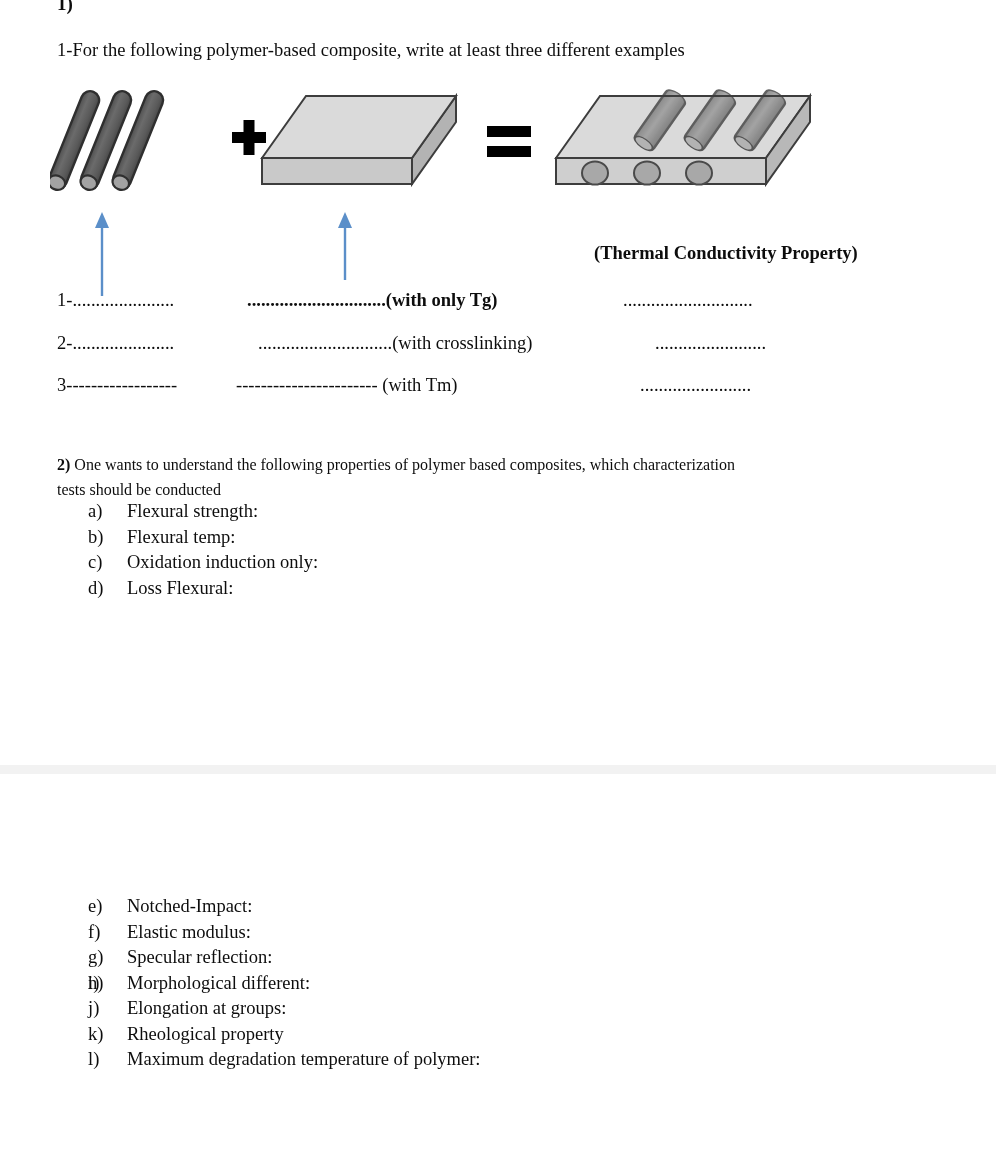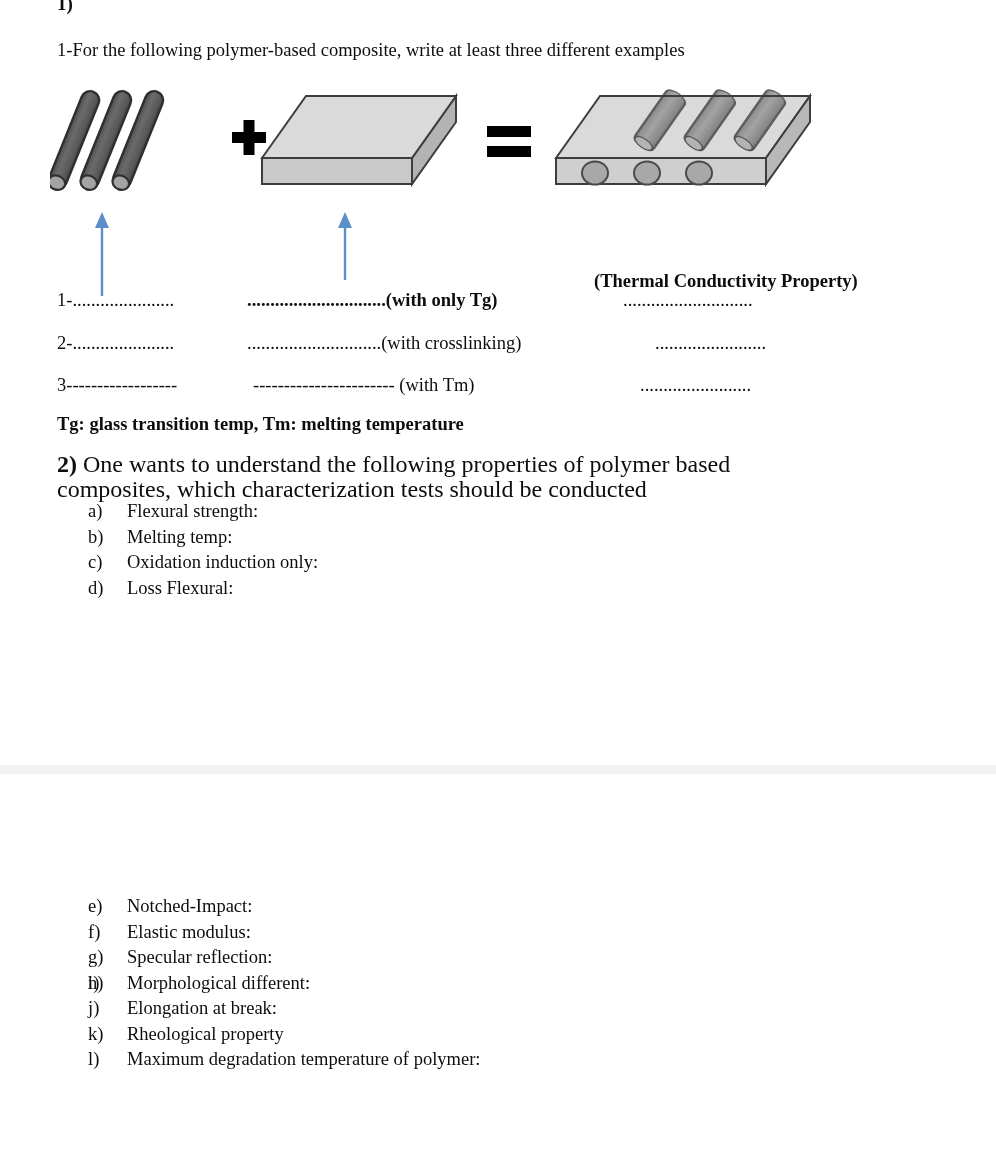--- a/index.html
+++ b/index.html
@@ -62,21 +62,20 @@
   }
 
   
   .thermal {
     left: 594px;
     top: 241px;
     font-size: 18.5px;
     font-weight: bold;
     line-height: 24px;
     white-space: nowrap;
-    margin-top: 28px;
   }
 
   
   .fillrow {
     left: 0px;
     width: 996px;
     height: 26px;
     font-size: 18.5px;
     line-height: 26px;
   }
@@ -92,21 +91,21 @@
     font-size: 18.5px;
     font-weight: bold;
     line-height: 26px;
     white-space: nowrap;
   }
 
   .q2 {
     left: 57px;
     top: 452px;
     width: 700px;
-    font-size: 24px;
+    font-size: 16px;
     line-height: 25px;
   }
   .q2 b { font-weight: bold; }
 
   
   .alist {
     position: absolute;
     margin: 0;
     padding: 0;
     list-style: none;
@@ -254,44 +253,43 @@
   <div class="abs thermal">(Thermal Conductivity Property)</div>
 
   <div class="abs fillrow" style="top:287px;">
     <span class="c" style="left:57px;">1-......................</span>
     <span class="c" style="left:247px;font-weight:bold;">..............................(with only Tg)</span>
     <span class="c" style="left:623px;">............................</span>
   </div>
 
   <div class="abs fillrow" style="top:330px;">
     <span class="c" style="left:57px;">2-......................</span>
-    <span class="c" style="left:247px;">.............................(with crosslinking)</span>
+    <span class="c" style="left:258px;">.............................(with crosslinking)</span>
     <span class="c" style="left:655px;">........................</span>
   </div>
 
   <div class="abs fillrow" style="top:372px;">
     <span class="c" style="left:57px;">3------------------</span>
-    <span class="c" style="left:253px;">----------------------- (with Tm)</span>
+    <span class="c" style="left:236px;">----------------------- (with Tm)</span>
     <span class="c" style="left:640px;">........................</span>
   </div>
 
-  <div class="abs note-bold">Tg: glass transition temp, Tm: melting temperature</div>
 
   <div class="abs q2">
     <b>2)</b><span> One wants to understand the following properties of polymer based composites, which characterization tests should be conducted</span>
   </div>
 
   <ul class="alist alist-1">
     <li>
       <span class="mk">a)</span>
       <span>Flexural strength:</span>
     </li>
     <li>
       <span class="mk">b)</span>
-      <span>Melting temp:</span>
+      <span>Flexural temp:</span>
     </li>
     <li>
       <span class="mk">c)</span>
       <span>Oxidation induction only:</span>
     </li>
     <li>
       <span class="mk">d)</span>
       <span>Loss Flexural:</span>
     </li>
   </ul>
@@ -313,21 +311,21 @@
     </li>
     <li>
       <span class="mk">h)</span>
     </li>
     <li>
       <span class="mk">i)</span>
       <span>Morphological different:</span>
     </li>
     <li>
       <span class="mk">j)</span>
-      <span>Elongation at break:</span>
+      <span>Elongation at groups:</span>
     </li>
     <li>
       <span class="mk">k)</span>
       <span>Rheological property</span>
     </li>
     <li>
       <span class="mk">l)</span>
       <span>Maximum degradation temperature of polymer:</span>
     </li>
   </ul>

